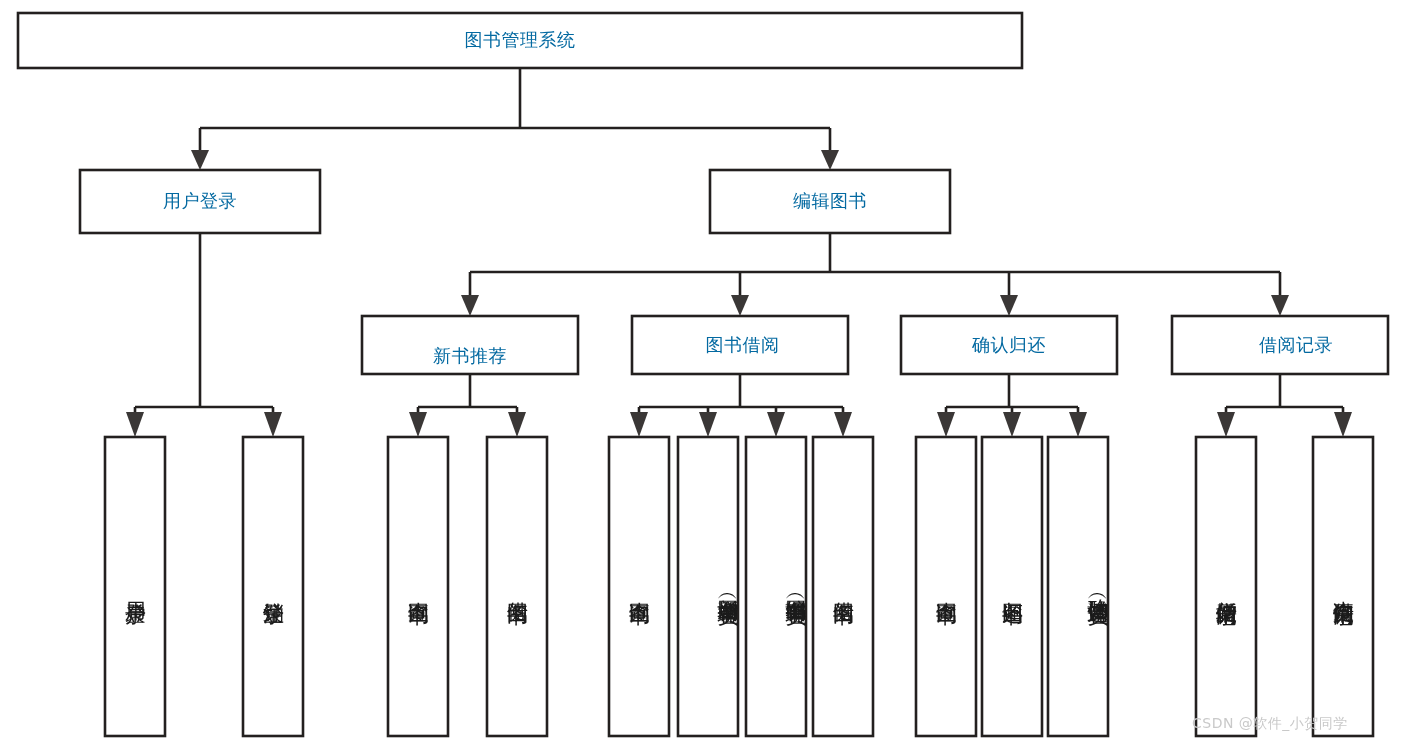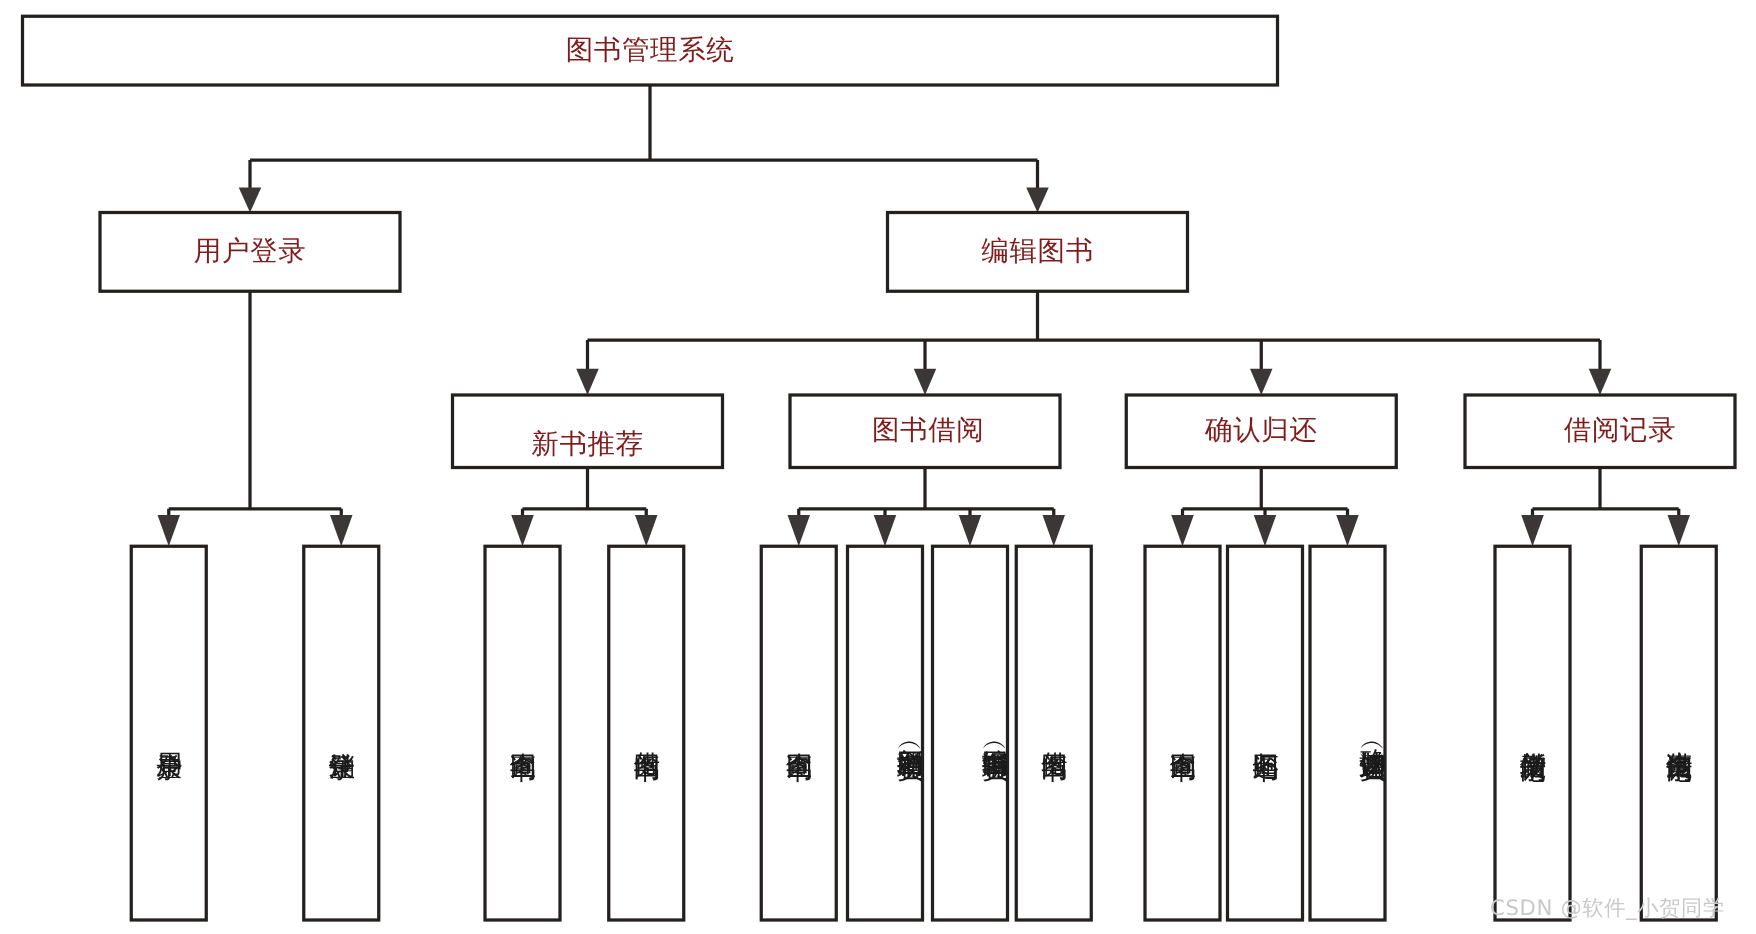--- a/index.html
+++ b/index.html
@@ -43,22 +43,22 @@
   }
   .arrow-head {
     fill: #3a3736;
     stroke: none;
   }
   .node-label {
     position: absolute;
     display: flex;
     align-items: center;
     justify-content: center;
-    color: #7f1d1d;
-    font-size: 22px;
+    color: #0369a1;
+    font-size: 18px;
     line-height: 1.15;
     letter-spacing: 0.5px;
     white-space: nowrap;
     pointer-events: none;
   }
   .leaf-label {
     position: absolute;
     display: flex;
     align-items: center;
     justify-content: center;
@@ -66,21 +66,21 @@
     font-size: 21px;
     letter-spacing: 1px;
     writing-mode: vertical-rl;
     text-orientation: upright;
     line-height: 1.0;
     pointer-events: none;
   }
   .watermark {
     position: absolute;
     color: #c9c9c9;
-    font-size: 17px;
+    font-size: 14px;
     letter-spacing: 0.5px;
     white-space: nowrap;
     pointer-events: none;
   }
 </style>
 </head>
 <body>
 
 <div id="diagram-root">
 

